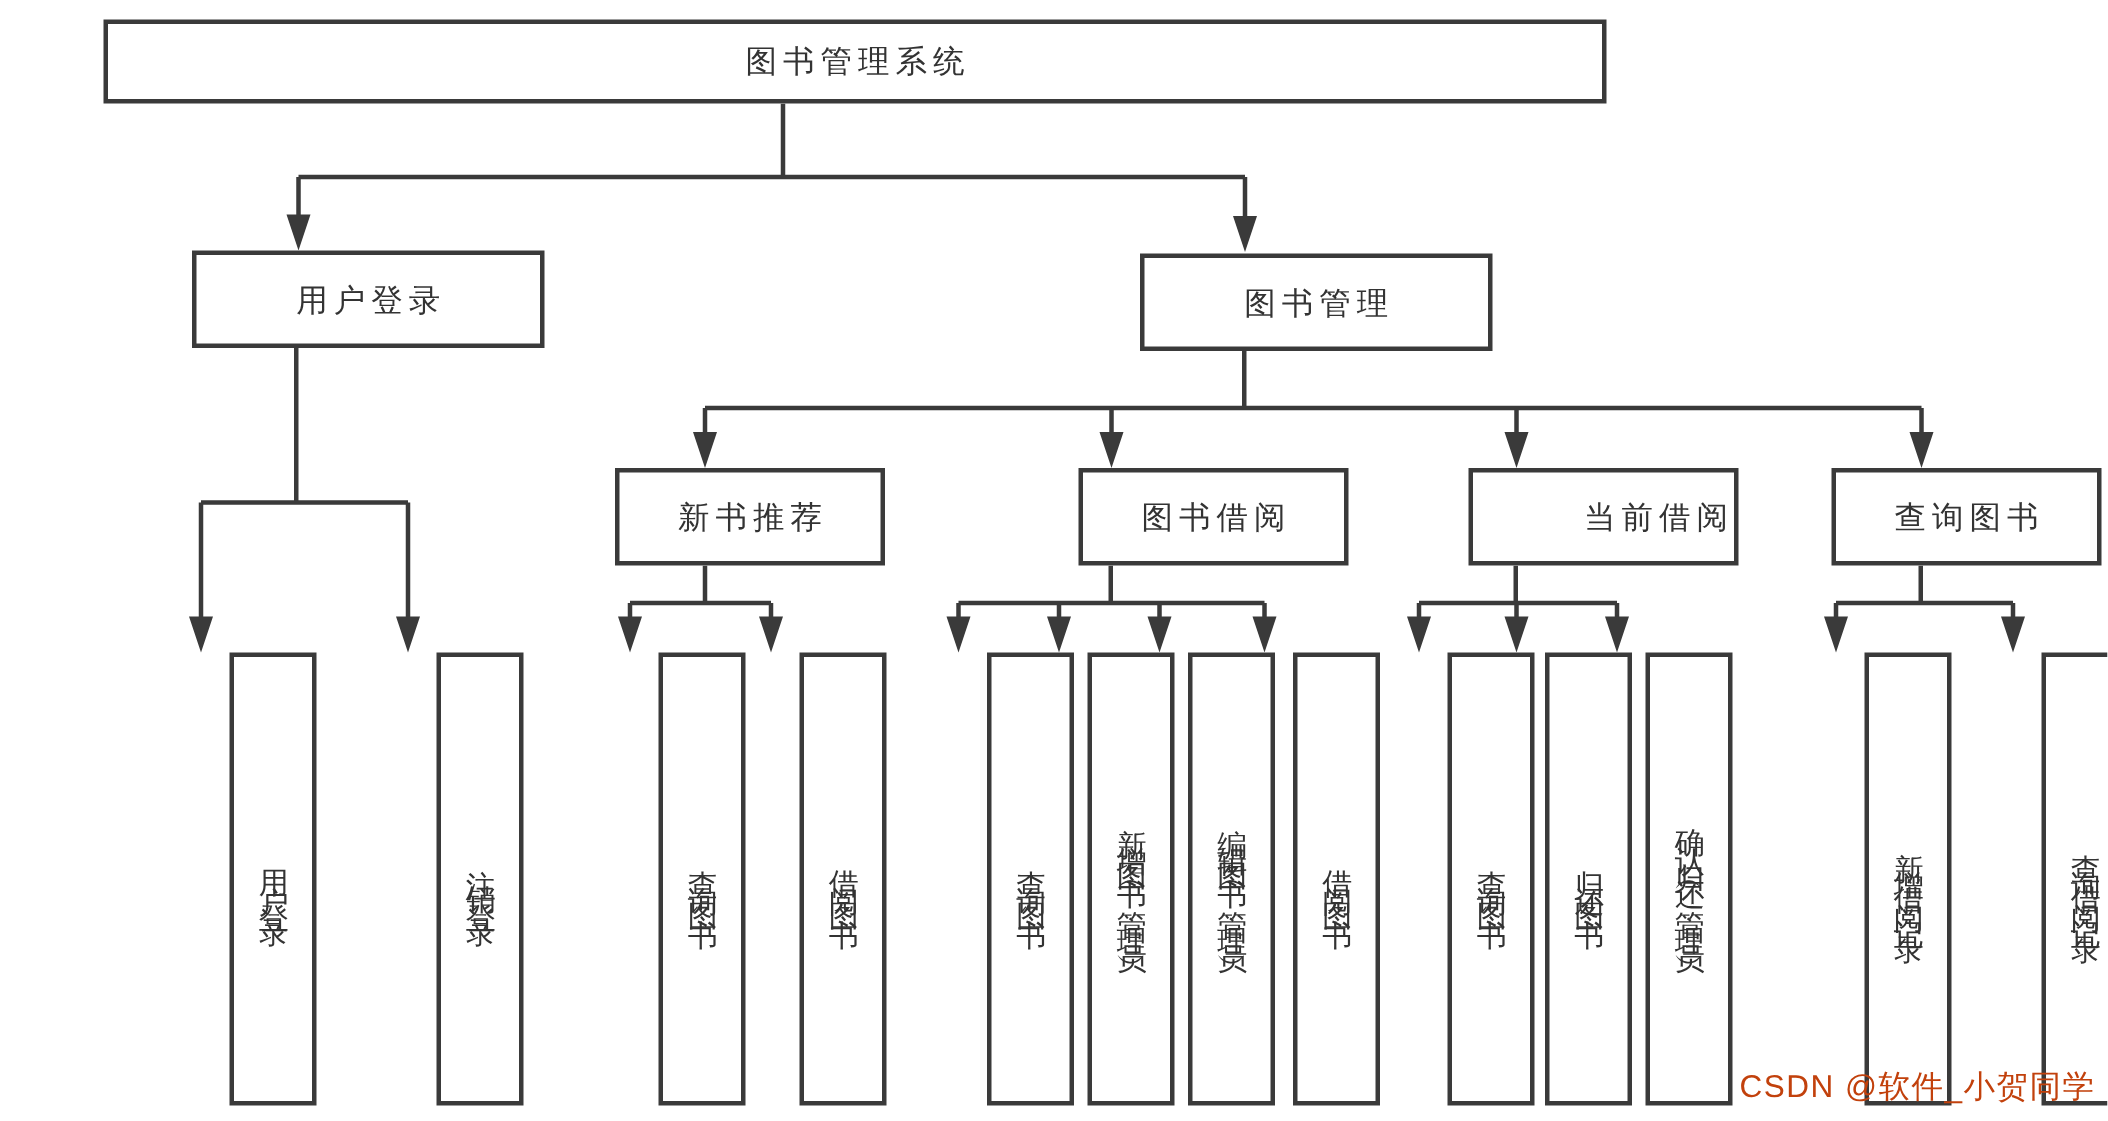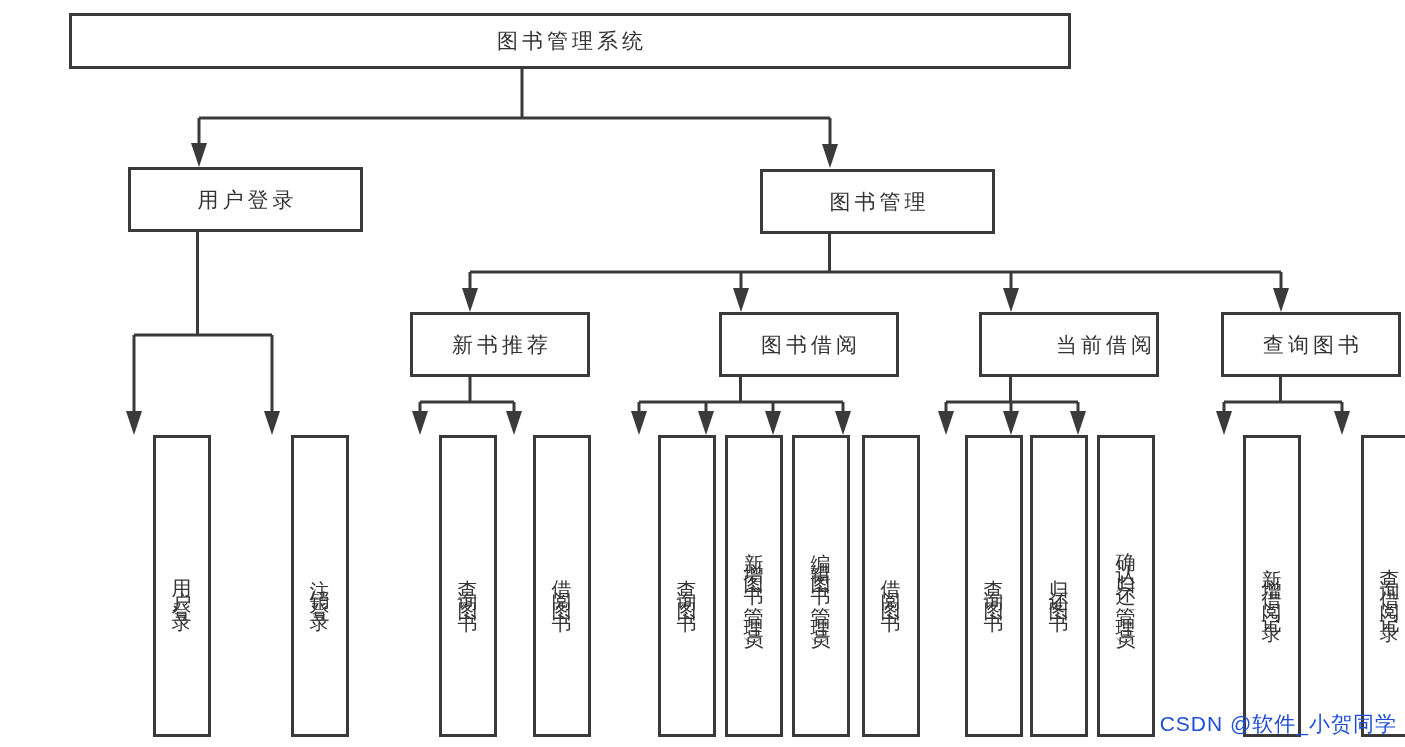--- a/index.html
+++ b/index.html
@@ -57,21 +57,21 @@
     letter-spacing: 11px;
     line-height: 1;
     color: #333333;
   }
 
   .watermark {
     position: absolute;
     right: 8px;
     bottom: 9px;
     font-size: 21px;
-    color: #1d4ed8;
+    color: #c2410c;
     letter-spacing: 1px;
     white-space: nowrap;
     z-index: 3;
   }
 </style>
 </head>
 <body>
 
 <div class="canvas">
 

